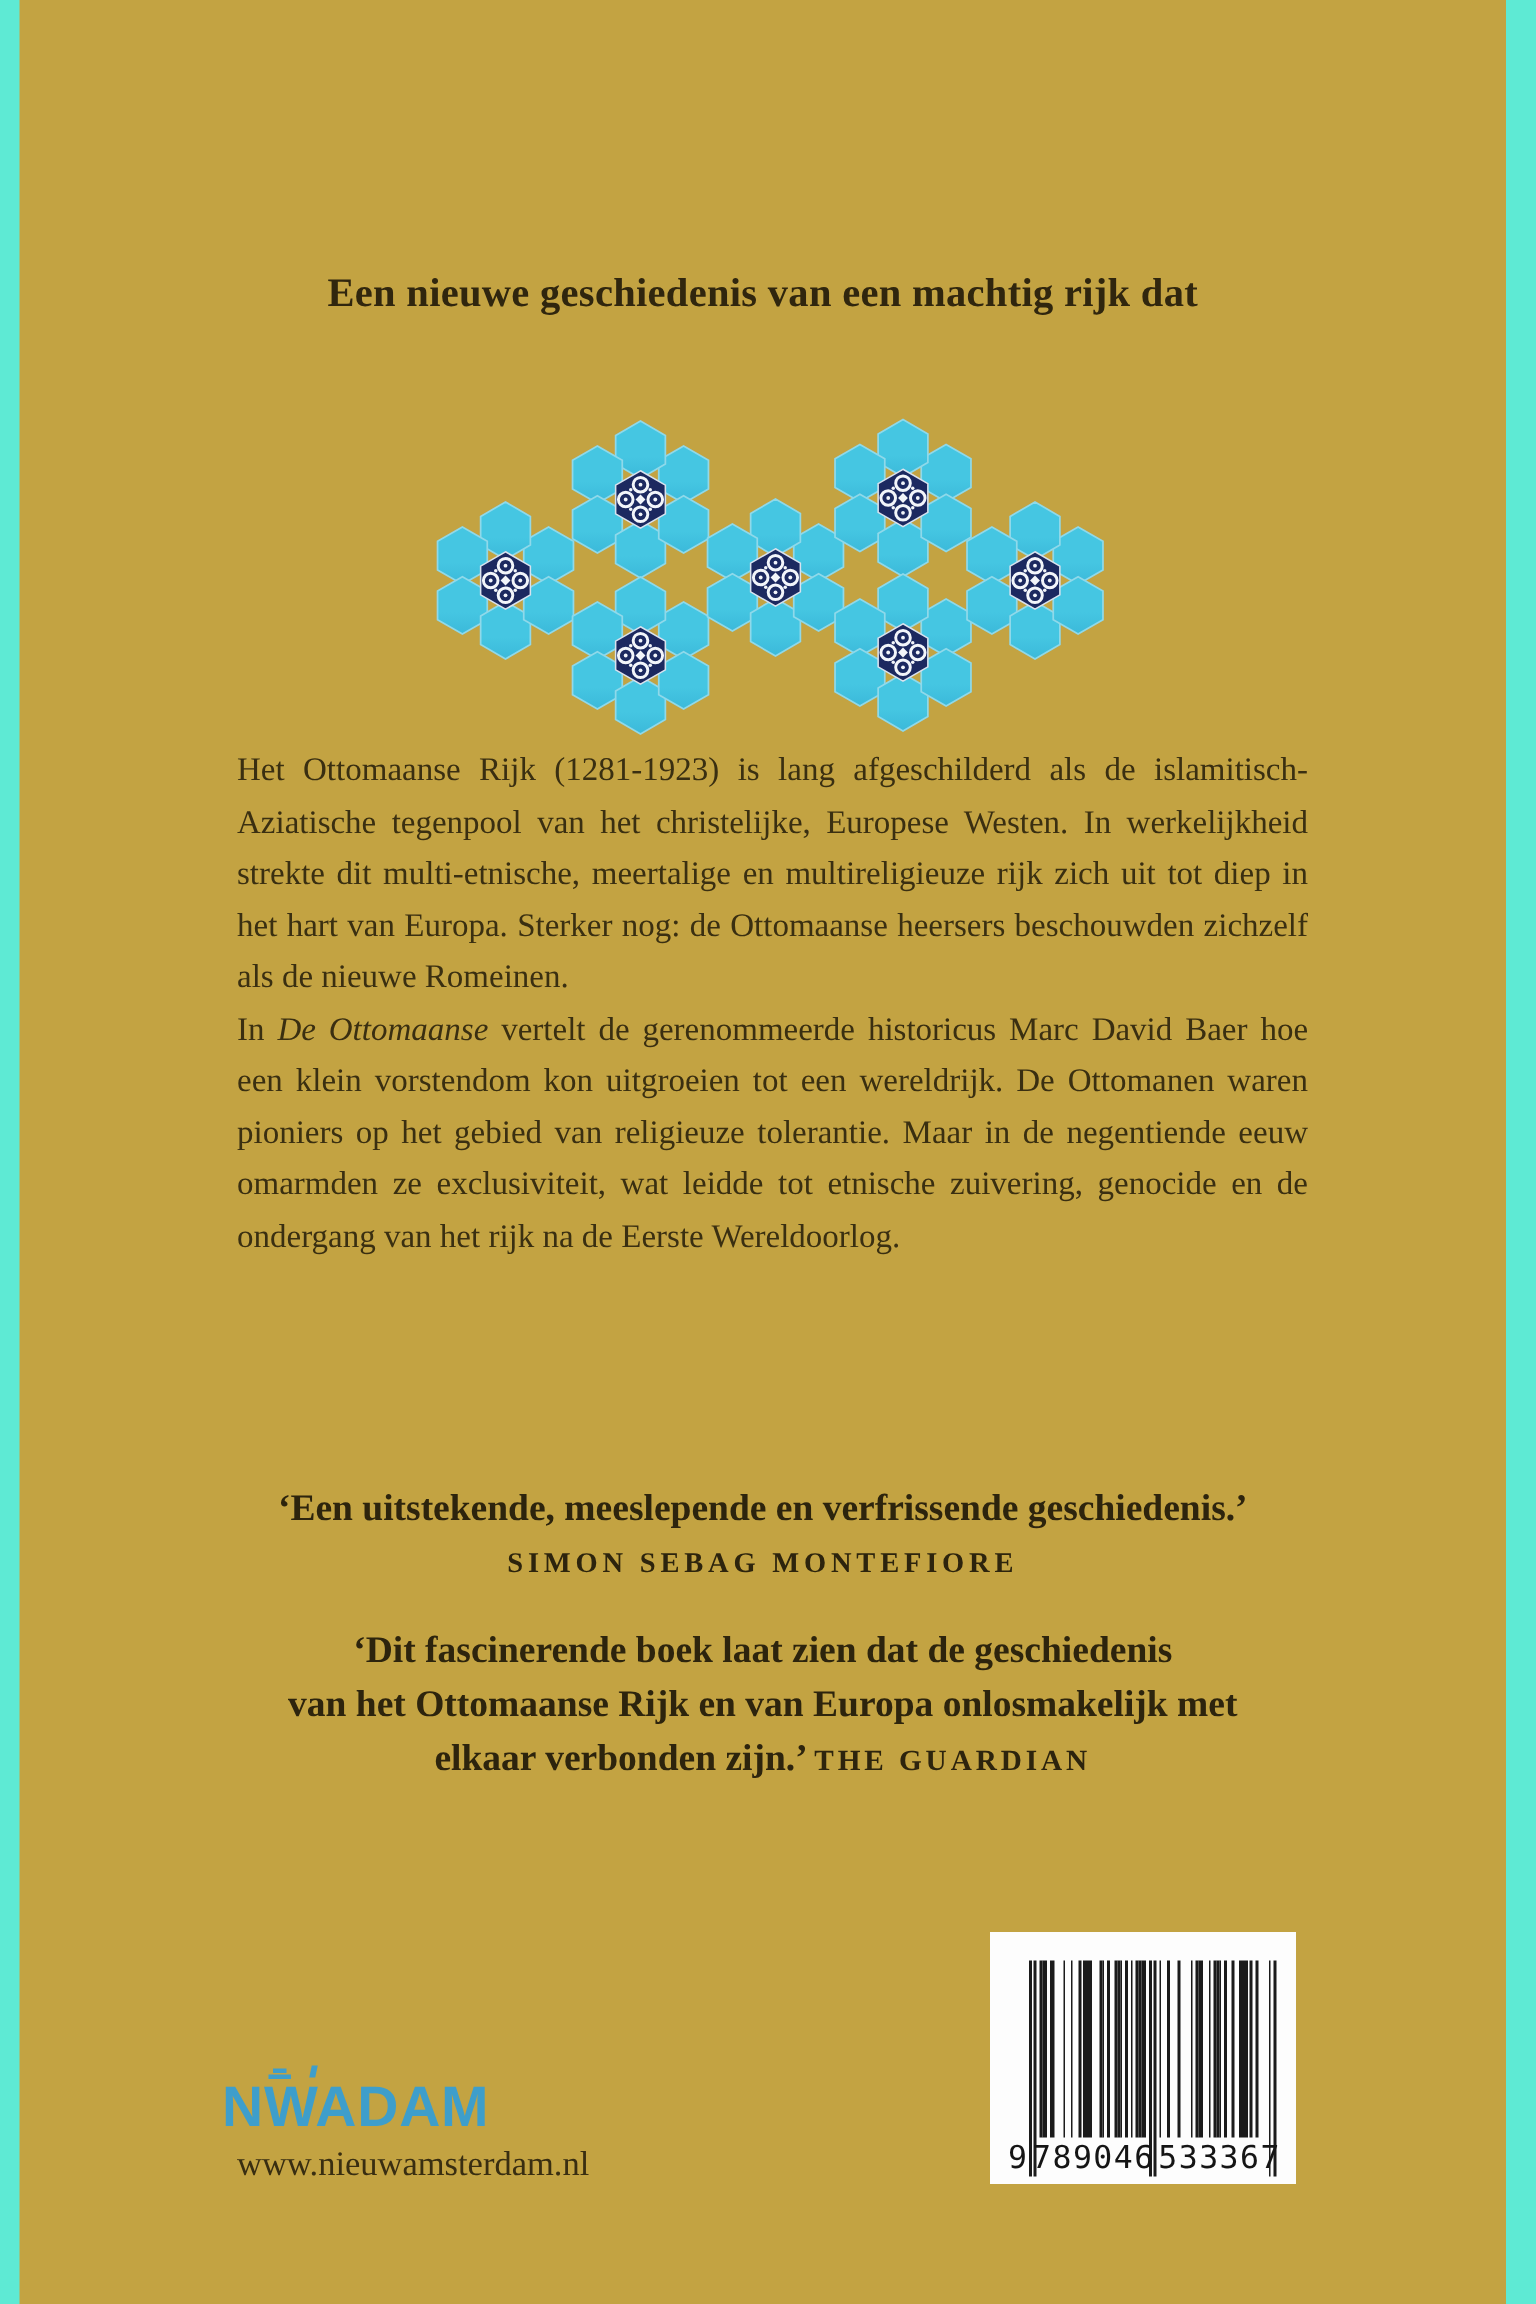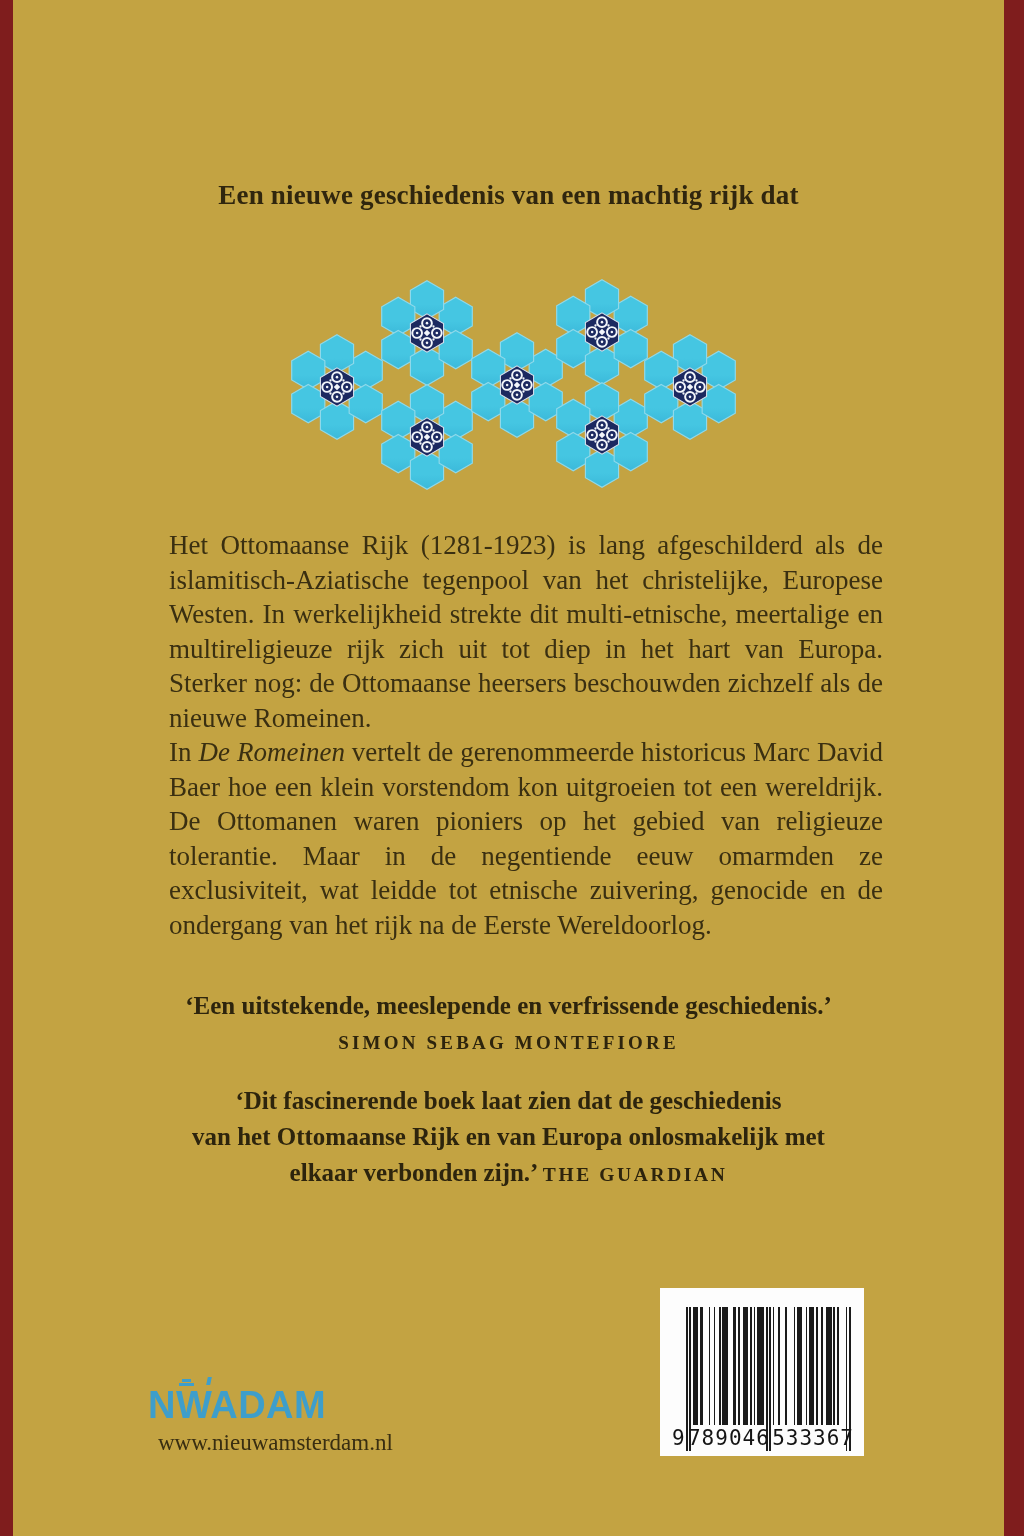--- a/index.html
+++ b/index.html
@@ -1,30 +1,30 @@
 <!DOCTYPE html>
 <html><head>
 <meta charset="utf-8">
 <style>
   html,body{margin:0;padding:0;background:#ffffff;}
-  .page{position:relative;width:1024px;height:1536px;background:#7f1d1d;overflow:hidden;
+  .page{position:relative;width:1024px;height:1536px;background:#5eead4;overflow:hidden;
         font-family:"Liberation Serif","DejaVu Serif",serif;}
   .cover{position:absolute;left:13px;top:0;width:991px;height:1536px;background:#c3a342;}
 
   
   .tagline{position:absolute;top:176px;left:0;width:100%;text-align:center;
            font-size:27px;font-weight:bold;color:#30260e;line-height:39px;letter-spacing:0.2px;}
 
   
   .rosette{position:absolute;width:116px;height:116px;}
   .svgdefs{position:absolute;width:0;height:0;overflow:hidden;}
 
   
-  .bodytext{position:absolute;left:145px;top:528px;width:714px;
-            font-size:27px;line-height:34.5px;color:#3a2f11;text-align:justify;margin-left:11px;}
+  .bodytext{position:absolute;left:145px;top:496px;width:714px;
+            font-size:22px;line-height:34.5px;color:#3a2f11;text-align:justify;}
   .bodytext p{margin:0;}
   .bodytext p.spaced{margin-top:25px;}
   .bodytext em{font-style:italic;}
 
   
   .quote{position:absolute;left:0;width:100%;text-align:center;color:#2d240d;}
   .q-text{font-size:25px;font-weight:bold;line-height:36px;}
   .q-source{margin-top:8px;font-size:19px;font-weight:bold;letter-spacing:3.2px;color:#2d240d;}
   .q-source-inline{font-size:19.5px;letter-spacing:2.6px;font-weight:bold;}
   .quote-1{top:988px;}
@@ -115,21 +115,21 @@
       <svg class="rosette" style="left:531px;top:377px" viewBox="0 0 100 100">
           <use href="#rosette-sym"></use>
         </svg>
       <svg class="rosette" style="left:619px;top:329px" viewBox="0 0 100 100">
           <use href="#rosette-sym"></use>
         </svg>
     </div>
 
     <div class="bodytext">
       <p><span>Het Ottomaanse Rijk (1281-1923) is lang afgeschilderd als de islamitisch-Aziatische tegenpool van het christelijke, Europese Westen. In werkelijkheid strekte dit multi-etnische, meertalige en multireligieuze rijk zich uit tot diep in het hart van Europa. Sterker nog: de Ottomaanse heersers beschouwden zichzelf als de nieuwe Romeinen.</span></p>
-      <p><span>In </span><em>De Romeinen</em><span> vertelt de gerenommeerde historicus Marc David Baer hoe een klein vorstendom kon uitgroeien tot een wereldrijk. De Ottomanen waren pioniers op het gebied van religieuze tolerantie. Maar in de negentiende eeuw omarmden ze exclusiviteit, wat leidde tot etnische zuivering, genocide en de ondergang van het rijk na de Eerste Wereldoorlog.</span></p>
+      <p><span>In </span><em>De Ottomaanse</em><span> vertelt de gerenommeerde historicus Marc David Baer hoe een klein vorstendom kon uitgroeien tot een wereldrijk. De Ottomanen waren pioniers op het gebied van religieuze tolerantie. Maar in de negentiende eeuw omarmden ze exclusiviteit, wat leidde tot etnische zuivering, genocide en de ondergang van het rijk na de Eerste Wereldoorlog.</span></p>
     </div>
 
     <div class="quote quote-2">
       <div class="q-text">‘Dit fascinerende boek laat zien dat de geschiedenis</div>
       <div class="q-text">van het Ottomaanse Rijk en van Europa onlosmakelijk met</div>
       <div class="q-text">
         <span>elkaar verbonden zijn.’</span>
         <span class="q-source-inline">THE GUARDIAN</span>
       </div>
     </div>

